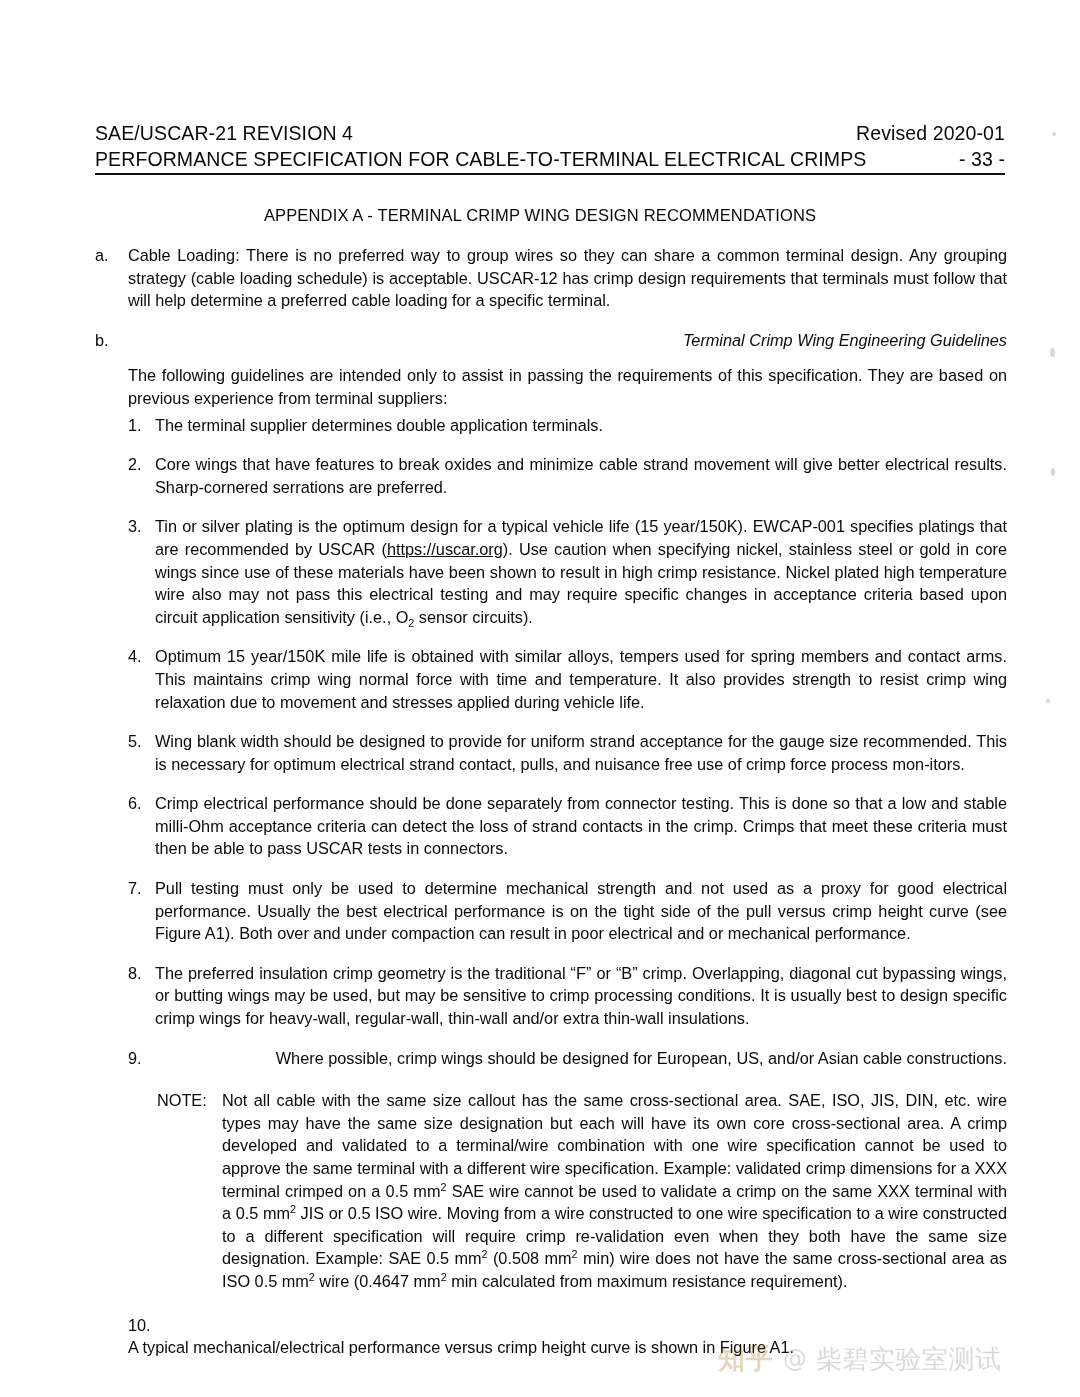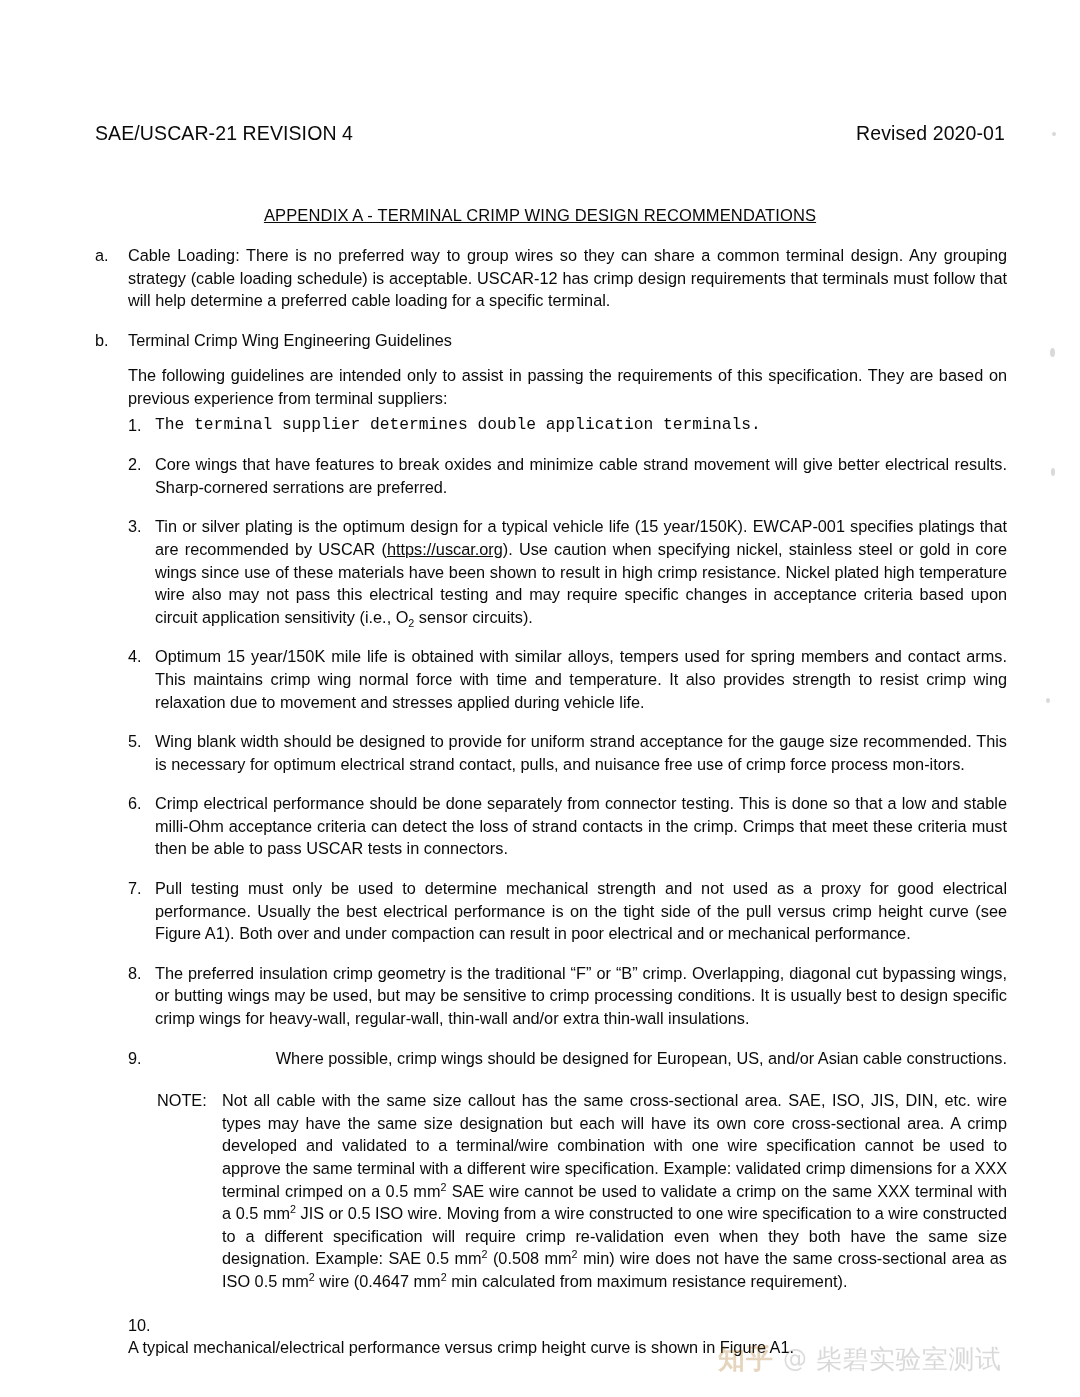--- a/index.html
+++ b/index.html
@@ -51,21 +51,20 @@
 
   
   .appendix-title {
     position: absolute;
     left: 0;
     top: 198px;
     width: 1080px;
     text-align: center;
     font-size: 16.5px;
     letter-spacing: 0.15px;
-    text-decoration: underline;
   }
 
   
   .body {
     position: absolute;
     left: 95px;
     top: 236px;
     width: 912px;
     font-size: 16.3px;
     line-height: 22.6px;
@@ -162,41 +161,45 @@
 </head>
 <body>
 
 <div class="page">
 
   <div class="header">
     <div class="header-row header-row-1">
       <span class="header-left">SAE/USCAR-21 REVISION 4</span>
       <span class="header-right">Revised 2020-01</span>
     </div>
+    <div class="header-row header-row-2">
+      <span class="header-left">PERFORMANCE SPECIFICATION FOR CABLE-TO-TERMINAL ELECTRICAL CRIMPS</span>
+      <span class="header-right">- 33 -</span>
+    </div>
   </div>
 
   <div class="appendix-title">APPENDIX A - TERMINAL CRIMP WING DESIGN RECOMMENDATIONS</div>
 
   <div class="body">
 
     <div class="blk lvl-letter">
       <span class="marker">a.</span>
       <span class="content">Cable Loading: There is no preferred way to group wires so they can share a common terminal design. Any grouping strategy (cable loading schedule) is acceptable. USCAR-12 has crimp design requirements that terminals must follow that will help determine a preferred cable loading for a specific terminal.</span>
     </div>
 
     <div class="blk lvl-letter" style="margin-bottom:13px;">
       <span class="marker">b.</span>
-      <span class="content" style="text-align:left;">Terminal Crimp Wing Engineering Guidelines</span>
+      <span class="content" style="text-align:right;font-style:italic;">Terminal Crimp Wing Engineering Guidelines</span>
     </div>
 
     <div class="para-letter">The following guidelines are intended only to assist in passing the requirements of this specification. They are based on previous experience from terminal suppliers:</div>
 
     <div class="blk lvl-num">
       <span class="marker">1.</span>
-      <span class="content" style="text-align:left;font-family:Liberation Mono, monospace;">The terminal supplier determines double application terminals.</span>
+      <span class="content" style="text-align:left;">The terminal supplier determines double application terminals.</span>
     </div>
 
     <div class="blk lvl-num">
       <span class="marker">2.</span>
       <span class="content">Core wings that have features to break oxides and minimize cable strand movement will give better electrical results. Sharp-cornered serrations are preferred.</span>
     </div>
 
     <div class="blk lvl-num">
       <span class="marker">3.</span>
       <span class="content"><span>Tin or silver plating is the optimum design for a typical vehicle life (15 year/150K). EWCAP-001 specifies platings that are recommended by USCAR (</span><span class="u-link">https://uscar.org</span><span>). Use caution when specifying nickel, stainless steel or gold in core wings since use of these materials have been shown to result in high crimp resistance. Nickel plated high temperature wire also may not pass this electrical testing and may require specific changes in acceptance criteria based upon circuit application sensitivity (i.e., O</span><sub>2</sub><span> sensor circuits).</span></span>

